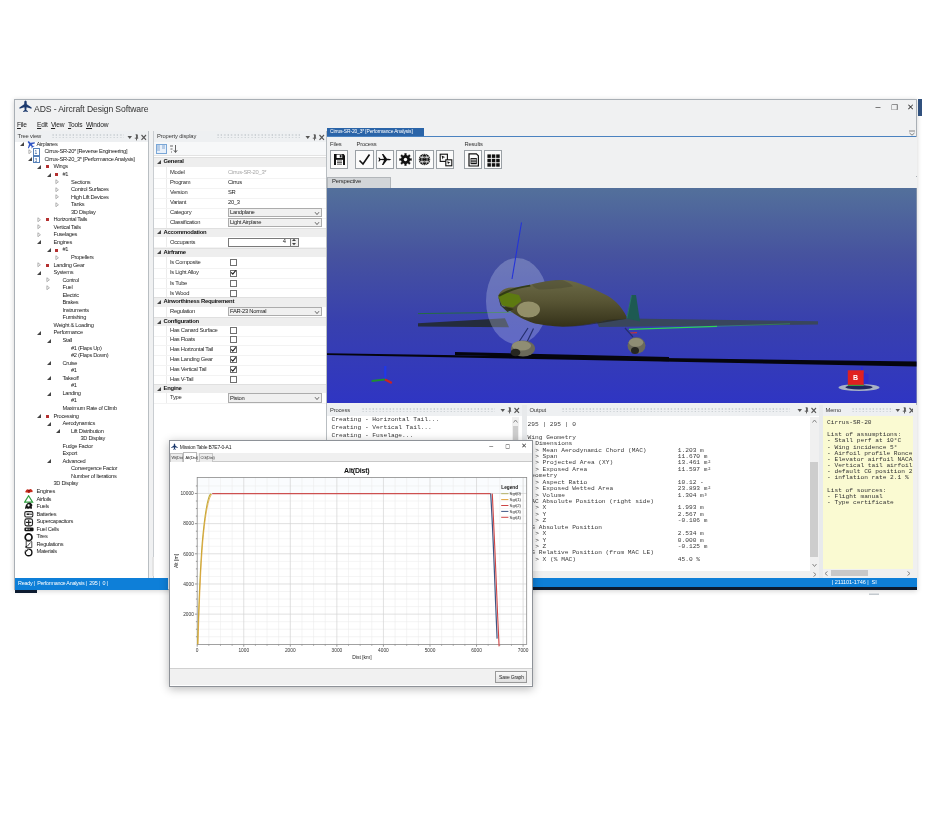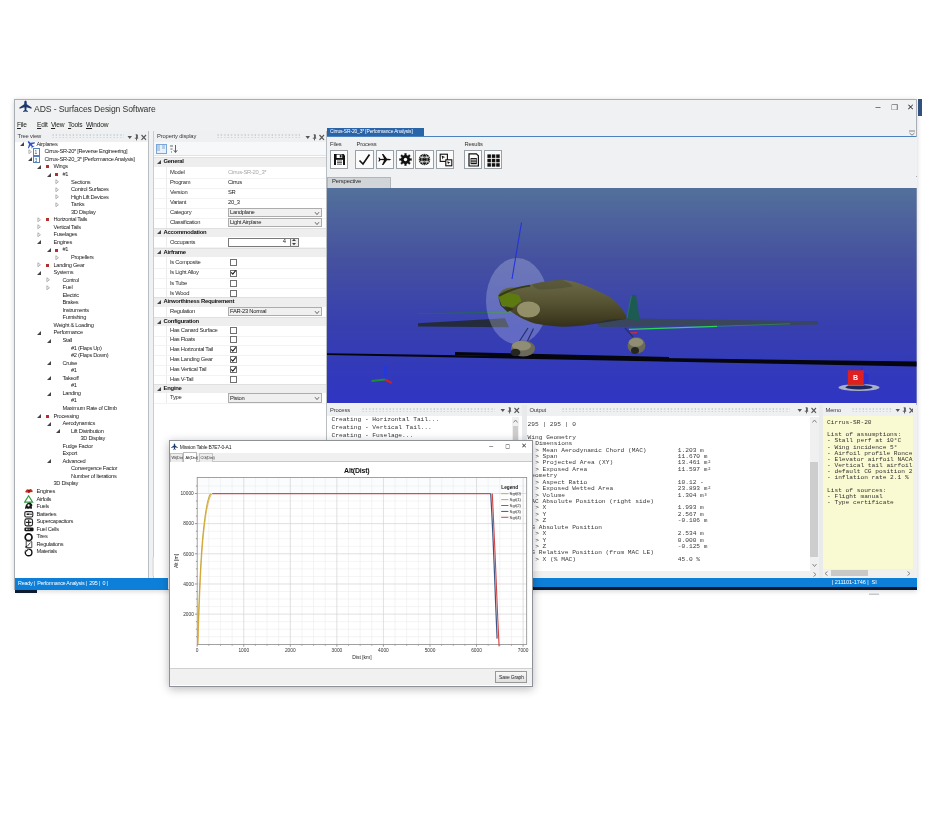--- a/index.html
+++ b/index.html
@@ -5,21 +5,21 @@
 html,body{width:942px;height:832px;background:#fff;font-family:"Liberation Sans",sans-serif;overflow:hidden;}
 .abs{position:absolute;}
 .dots{position:absolute;top:3px;height:4px;background-image:radial-gradient(circle at 1px 1px,#ccd1d5 0.65px,transparent 0.85px);background-size:3.4px 3px;}
 .mono{font-family:"Liberation Mono",monospace;}
 </style></head>
 <body>
 <div class="abs" style="left:14px;top:99px;width:902.5px;height:491px;background:#f0f1f2;border:1px solid #a9afb5;box-shadow:0 1px 5px rgba(0,0,0,0.18);"></div>
 <svg class="abs" style="left:19px;top:100px" width="13" height="12" viewBox="0 0 13 12">
     <path d="M6.5 0.5 L7.6 1.2 L7.8 4.2 L12.6 7.6 L12.5 8.8 L7.6 7.2 L7.3 10 L8.9 11.2 L8.8 12 L6.5 11.4 L4.2 12 L4.1 11.2 L5.7 10 L5.4 7.2 L0.5 8.8 L0.4 7.6 L5.2 4.2 L5.4 1.2 Z" fill="#1d3a6e"></path>
   </svg>
-<div class="abs" style="left:34px;top:103.5px;font-size:8.6px;letter-spacing:-0.1px;color:#333;">ADS - Surfaces Design Software</div>
+<div class="abs" style="left:34px;top:103.5px;font-size:8.6px;letter-spacing:-0.1px;color:#333;">ADS - Aircraft Design Software</div>
 <div class="abs" style="left:872px;top:101.5px;width:12px;text-align:center;font-size:9px;color:#333;">–</div>
 <div class="abs" style="left:888.5px;top:102.5px;width:12px;text-align:center;font-size:7.5px;color:#333;">❐</div>
 <div class="abs" style="left:904.5px;top:102px;width:12px;text-align:center;font-size:8.5px;color:#333;">✕</div>
 <div class="abs" style="left:917.5px;top:99px;width:4.5px;height:17px;background:#31517e;"></div>
 <div class="abs" style="left:17px;top:120.5px;font-size:6.6px;letter-spacing:-0.2px;color:#222;"><span style="text-decoration:underline">F</span>ile</div>
 <div class="abs" style="left:37px;top:120.5px;font-size:6.6px;letter-spacing:-0.2px;color:#222;"><span style="text-decoration:underline">E</span>dit</div>
 <div class="abs" style="left:51px;top:120.5px;font-size:6.6px;letter-spacing:-0.2px;color:#222;"><span style="text-decoration:underline">V</span>iew</div>
 <div class="abs" style="left:68px;top:120.5px;font-size:6.6px;letter-spacing:-0.2px;color:#222;"><span style="text-decoration:underline">T</span>ools</div>
 <div class="abs" style="left:86px;top:120.5px;font-size:6.6px;letter-spacing:-0.2px;color:#222;"><span style="text-decoration:underline">W</span>indow</div>
 <div class="abs" style="left:14.5px;top:131px;width:133.5px;height:10.5px;background:#eef0f2;"></div>

